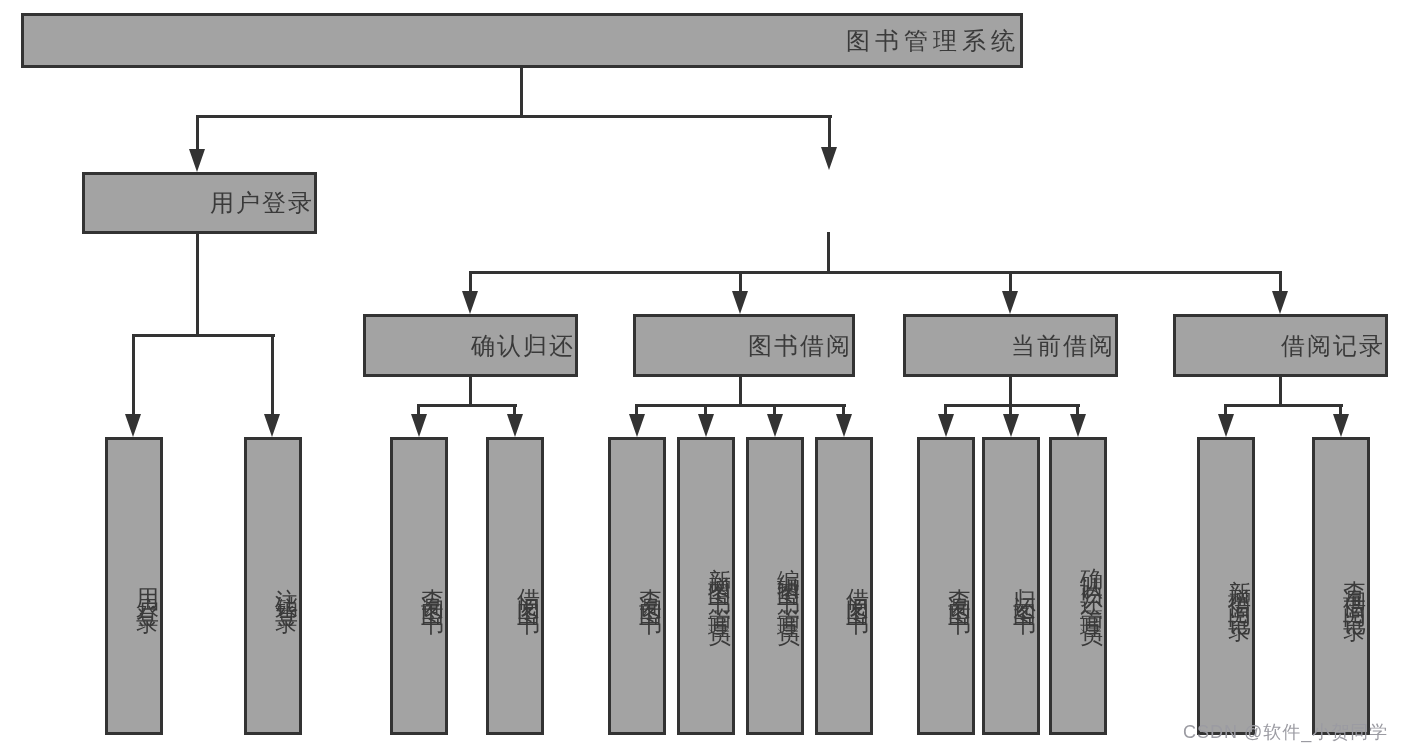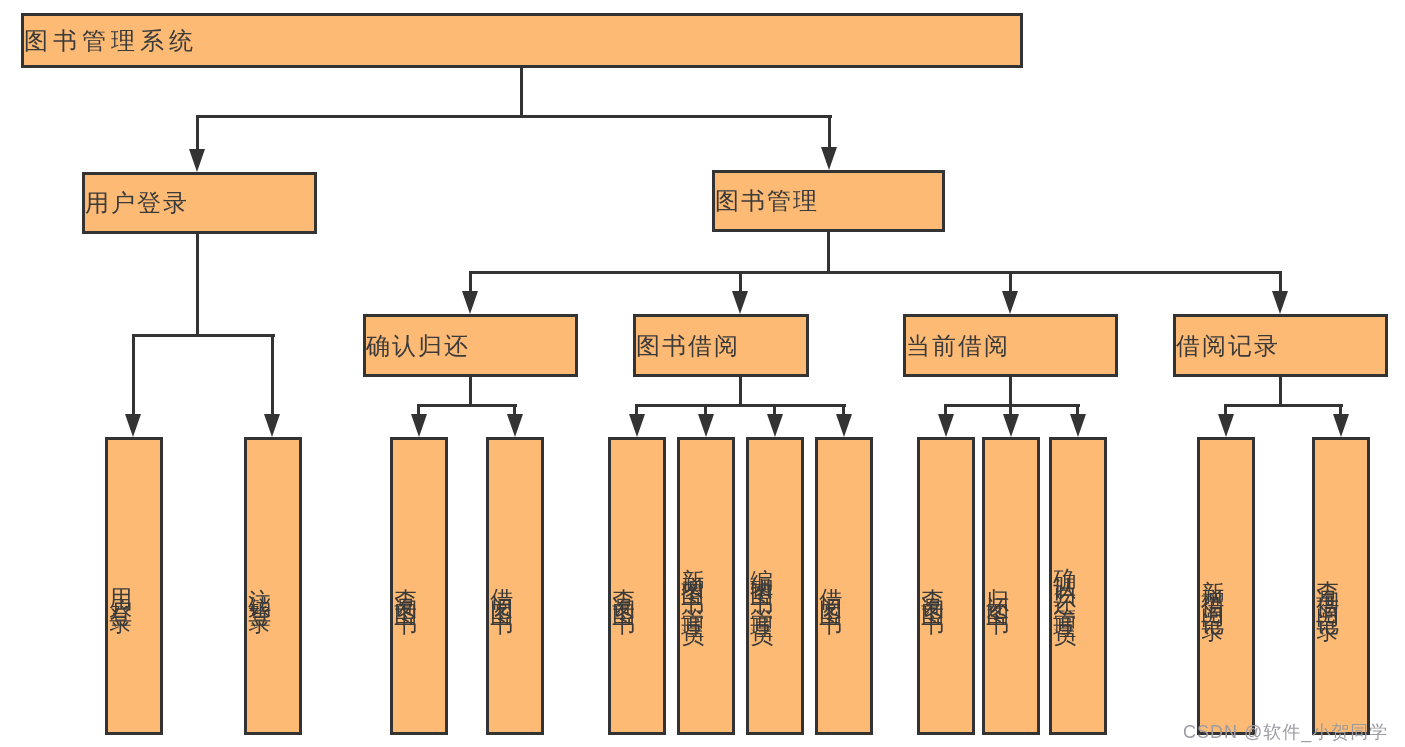--- a/index.html
+++ b/index.html
@@ -1,22 +1,22 @@
 <!DOCTYPE html>
 <html><head>
 <meta charset="utf-8">
 <style>
   html,body { margin:0; padding:0; background:#ffffff; }
   #stage {
     position:relative; width:1405px; height:747px; background:#ffffff;
     font-family:"Liberation Sans","DejaVu Sans",sans-serif; overflow:hidden;
   }
   .box {
-    position:absolute; box-sizing:border-box; background:#fdba74;
-    border:3px solid #333333; display:flex; align-items:center; justify-content:flex-start;
+    position:absolute; box-sizing:border-box; background:#a3a3a3;
+    border:3px solid #333333; display:flex; align-items:center; justify-content:flex-end;
     color:#3a3a3a; z-index:2;
   }
   .hlabel { font-size:24px; letter-spacing:2px; white-space:nowrap; }
   .title-label { font-size:24px; letter-spacing:5px; white-space:nowrap; }
   .leaf { top:437px; width:58px; height:298px; }
   .vtext {
     writing-mode:vertical-rl; font-size:23px; letter-spacing:8px; line-height:1.1;
     color:#3a3a3a;
   }
   .vline { position:absolute; width:3px; background:#333333; z-index:1; }
@@ -43,23 +43,20 @@
   <div class="vline" style="left:520px; top:68px; height:50px;"></div>
   <div class="hline" style="left:196px; top:115px; width:636px;"></div>
   <div class="vline" style="left:196px; top:115px; height:34px;"></div>
   <div class="arrow" style="left:189px; top:149px;"></div>
   <div class="vline" style="left:828px; top:115px; height:32px;"></div>
   <div class="arrow" style="left:821px; top:147px;"></div>
 
   <div class="box" style="left:82px; top:172px; width:235px; height:62px;">
     <span class="hlabel">用户登录</span>
   </div>
-  <div class="box" style="left:712px; top:170px; width:233px; height:62px;">
-    <span class="hlabel">图书管理</span>
-  </div>
 
   <div class="vline" style="left:196px; top:234px; height:103px;"></div>
   <div class="hline" style="left:132px; top:334px; width:143px;"></div>
   <div class="vline" style="left:132px; top:334px; height:80px;"></div>
   <div class="arrow" style="left:125px; top:414px;"></div>
   <div class="vline" style="left:271px; top:334px; height:80px;"></div>
   <div class="arrow" style="left:264px; top:414px;"></div>
 
   <div class="vline" style="left:827px; top:232px; height:42px;"></div>
   <div class="hline" style="left:469px; top:271px; width:813px;"></div>
@@ -68,21 +65,21 @@
   <div class="vline" style="left:739px; top:271px; height:22px;"></div>
   <div class="arrow" style="left:732px; top:291px;"></div>
   <div class="vline" style="left:1009px; top:271px; height:22px;"></div>
   <div class="arrow" style="left:1002px; top:291px;"></div>
   <div class="vline" style="left:1279px; top:271px; height:22px;"></div>
   <div class="arrow" style="left:1272px; top:291px;"></div>
 
   <div class="box" style="left:363px; top:314px; width:215px; height:63px;">
     <span class="hlabel">确认归还</span>
   </div>
-  <div class="box" style="left:633px; top:314px; width:176px; height:63px;">
+  <div class="box" style="left:633px; top:314px; width:222px; height:63px;">
     <span class="hlabel">图书借阅</span>
   </div>
   <div class="box" style="left:903px; top:314px; width:215px; height:63px;">
     <span class="hlabel">当前借阅</span>
   </div>
   <div class="box" style="left:1173px; top:314px; width:215px; height:63px;">
     <span class="hlabel">借阅记录</span>
   </div>
 
   <div class="vline" style="left:469px; top:377px; height:30px;"></div>

